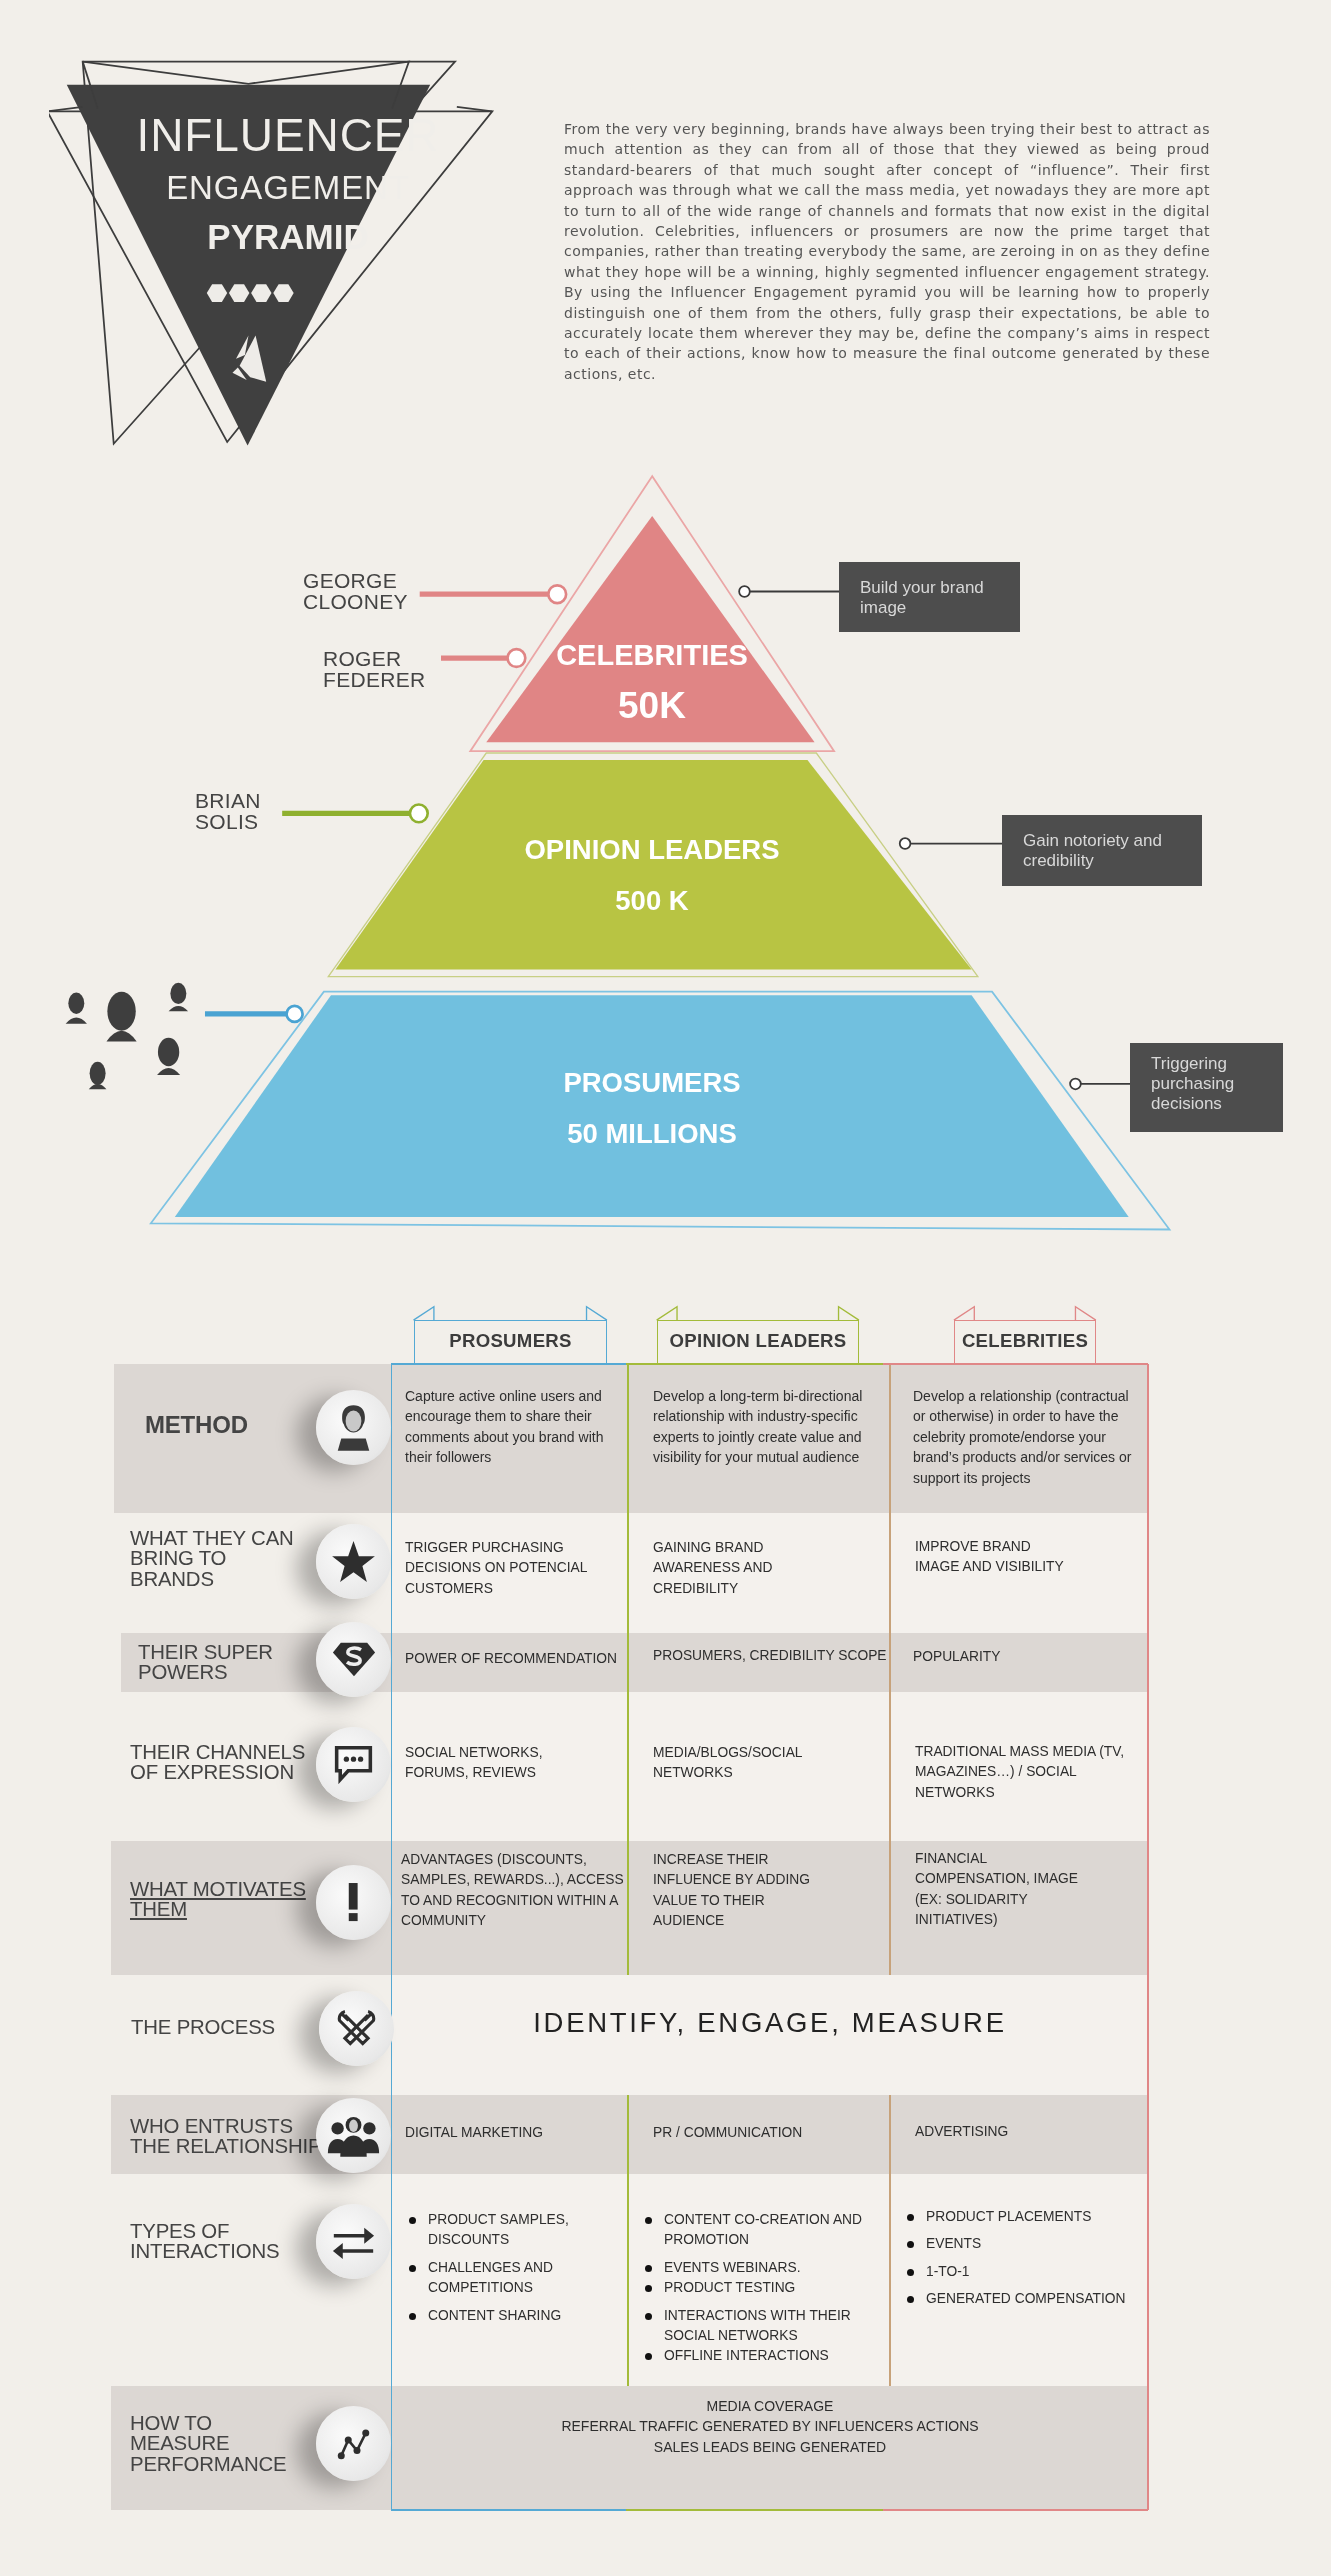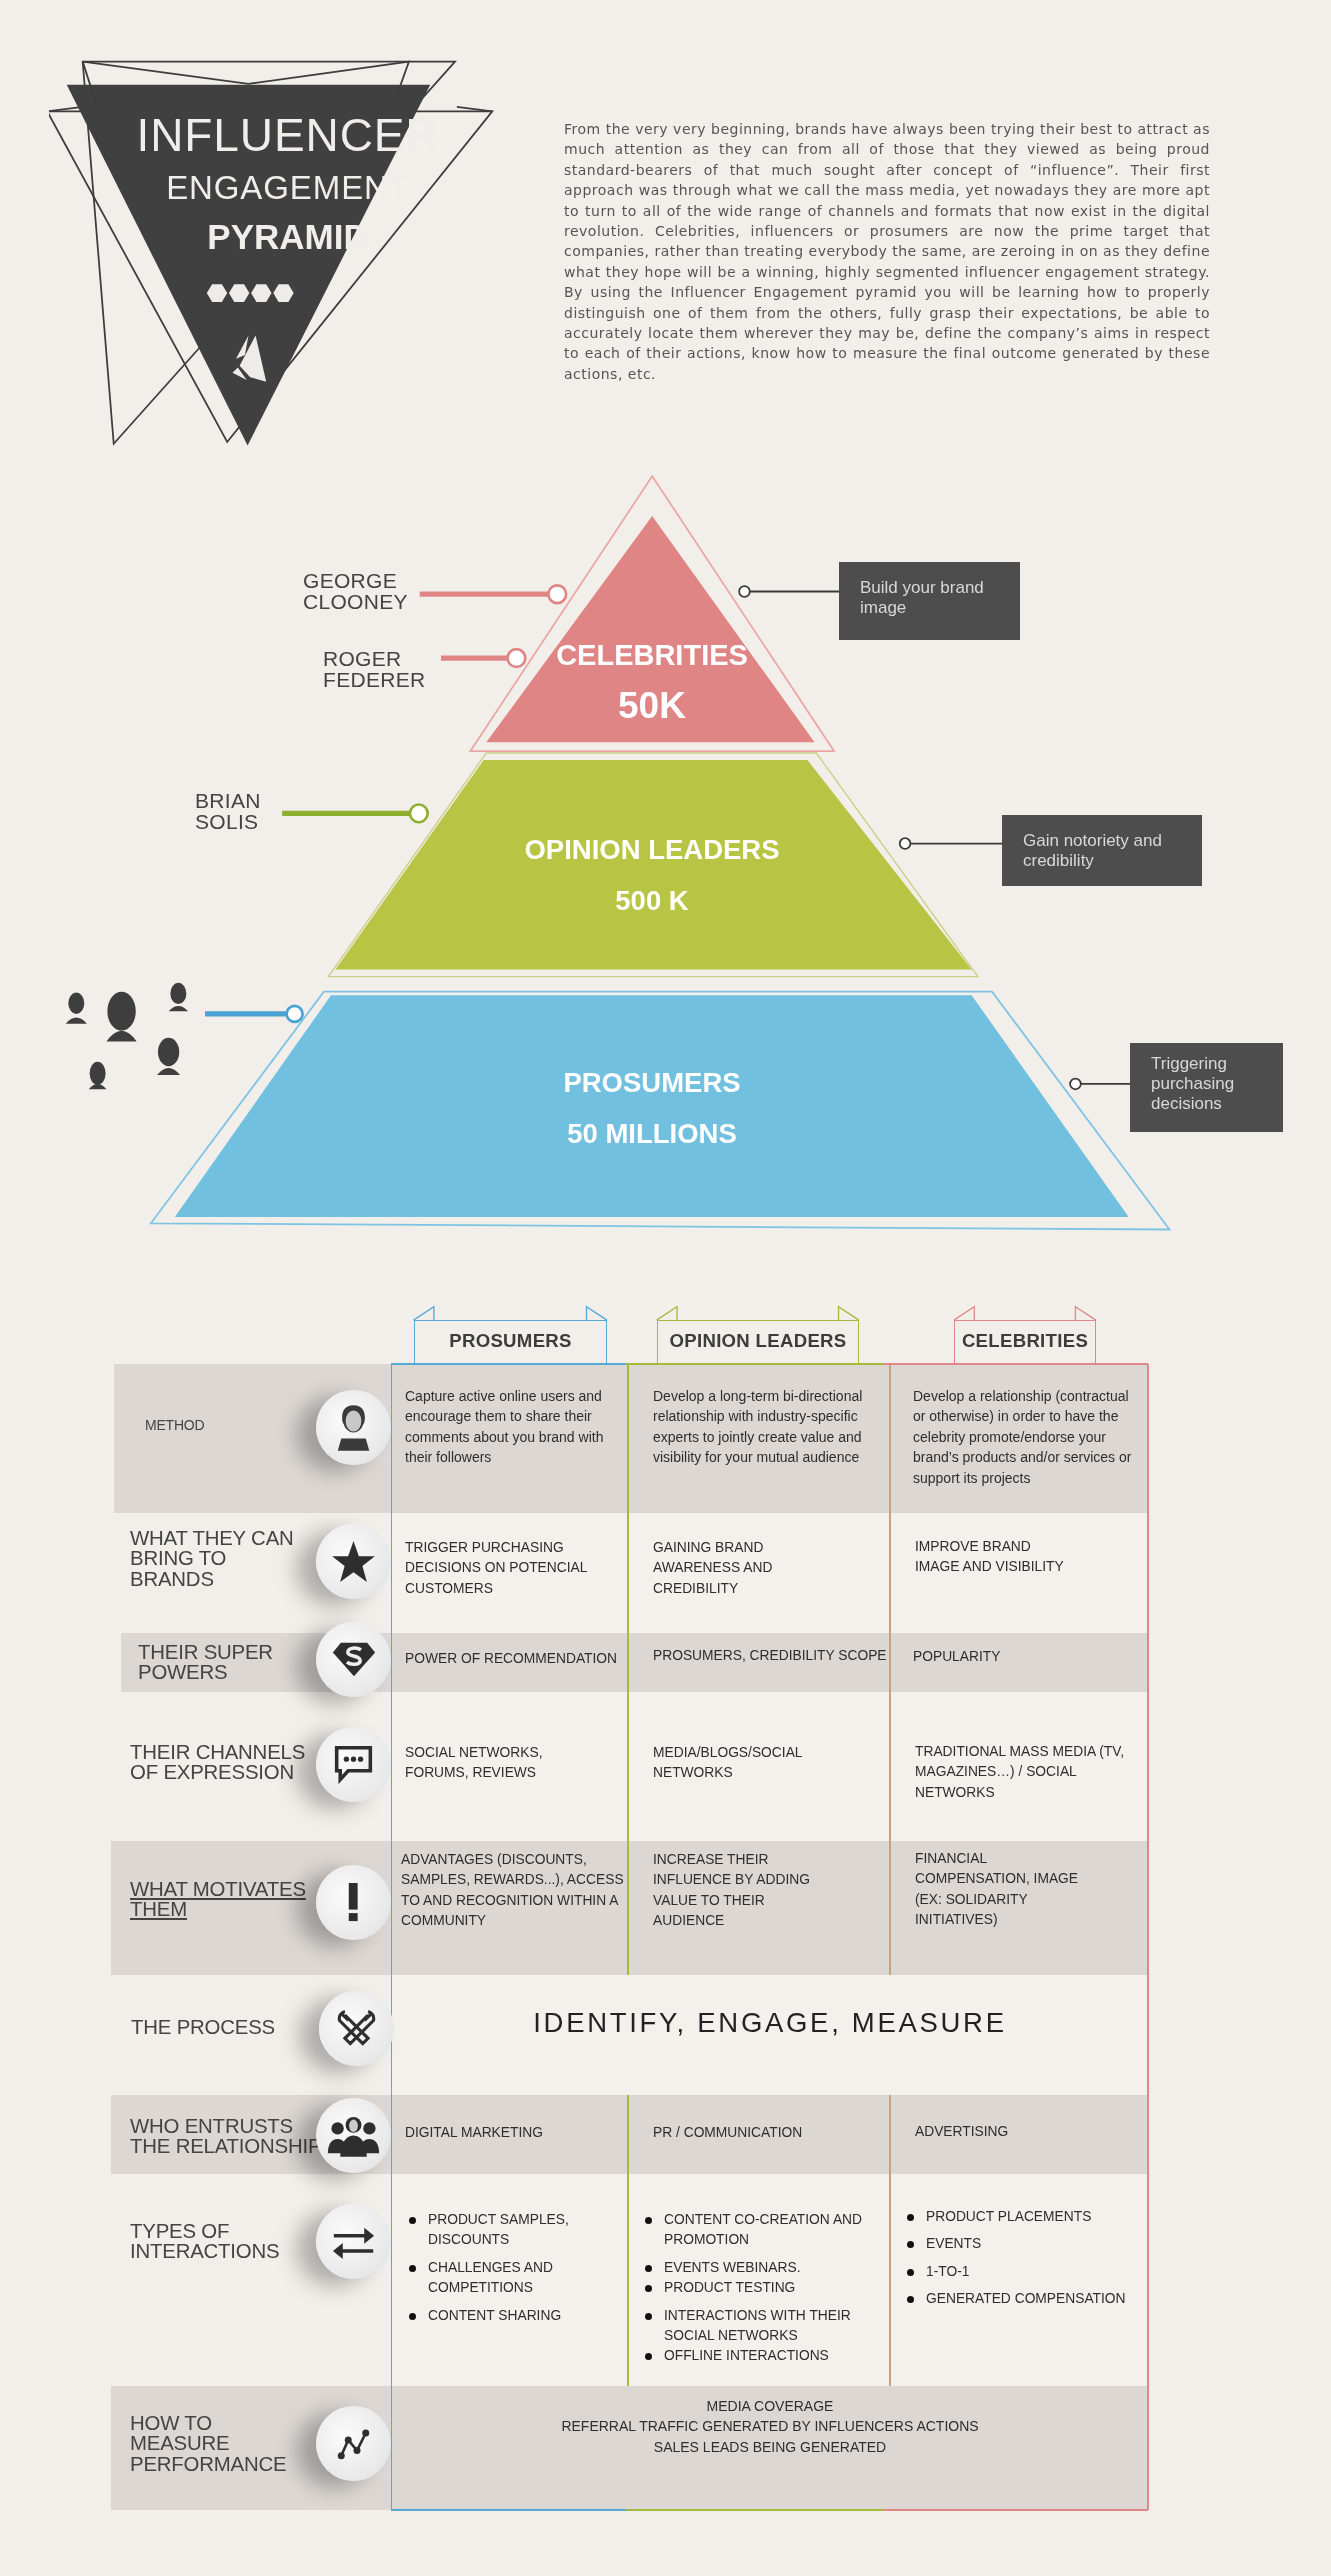--- a/index.html
+++ b/index.html
@@ -162,21 +162,21 @@
 </div>
 <div class="name-label" style="left:323px;top:648px;">
   <div>ROGER</div>
   <div>FEDERER</div>
 </div>
 <div class="name-label" style="left:195px;top:790px;">
   <div>BRIAN</div>
   <div>SOLIS</div>
 </div>
 
-<div class="callout" style="left:839px;top:562px;width:181px;height:78px;">Build your brand image</div>
+<div class="callout" style="left:839px;top:562px;width:181px;height:70px;">Build your brand image</div>
 <div class="callout" style="left:1002px;top:815px;width:200px;height:71px;">Gain notoriety and credibility</div>
 <div class="callout" style="left:1130px;top:1043px;width:153px;height:89px;padding-top:10.6px;">Triggering purchasing decisions</div>
 
 <div class="col-tab" style="left:414px;width:193px;border-color:#55a9d4;">
   <span>PROSUMERS</span>
 </div>
 <div class="col-tab" style="left:657px;width:202px;border-color:#a3bb3a;">
   <span>OPINION LEADERS</span>
 </div>
 <div class="col-tab" style="left:954px;width:142px;border-color:#e08787;">
@@ -203,21 +203,21 @@
 
 <div class="col-line" style="left:391px;top:1364px;height:1146px;background:#55a9d4;width:1.3px;"></div>
 <div class="col-line" style="left:627px;top:1364px;height:611px;background:#a3bb3a;"></div>
 <div class="col-line" style="left:627px;top:2095px;height:291px;background:#a3bb3a;"></div>
 <div class="col-line" style="left:889px;top:1364px;height:611px;background:#c7a27a;"></div>
 <div class="col-line" style="left:889px;top:2095px;height:291px;background:#c7a27a;"></div>
 <div class="col-line" style="left:1147px;top:1364px;height:1146px;background:#e08787;"></div>
 <div class="abs" style="left:391px;top:1363px;width:757px;height:1.8px;background:linear-gradient(90deg,#55a9d4 0 31%,#a3bb3a 31% 65%,#e08787 65%);"></div>
 <div class="abs" style="left:391px;top:2509px;width:757px;height:1.8px;background:linear-gradient(90deg,#55a9d4 0 31%,#a3bb3a 31% 65%,#e08787 65%);"></div>
 
-<div class="row-label" style="left:145px;top:1415px;font-weight:normal;font-size:14px;">METHOD</div>
+<div class="row-label" style="left:145px;top:1415px;font-weight:bold;font-size:24px;">METHOD</div>
 <div class="row-label" style="left:130px;top:1528px;width:169px;">WHAT THEY CAN BRING TO BRANDS</div>
 <div class="row-label" style="left:138px;top:1642px;width:151px;">THEIR SUPER POWERS</div>
 <div class="row-label" style="left:130px;top:1742px;width:186px;">THEIR CHANNELS OF EXPRESSION</div>
 <div class="row-label" style="left:130px;top:1879px;width:177px;text-decoration:underline;">WHAT MOTIVATES THEM</div>
 <div class="row-label" style="left:131px;top:2017px;">THE PROCESS</div>
 <div class="row-label" style="left:130px;top:2116px;width:204px;">WHO ENTRUSTS THE RELATIONSHIP</div>
 <div class="row-label" style="left:130px;top:2221px;width:160px;">TYPES OF INTERACTIONS</div>
 <div class="row-label" style="left:130px;top:2413px;width:160px;">HOW TO MEASURE PERFORMANCE</div>
 
 <div class="icon-disc" style="left:316px;top:1390px;">

